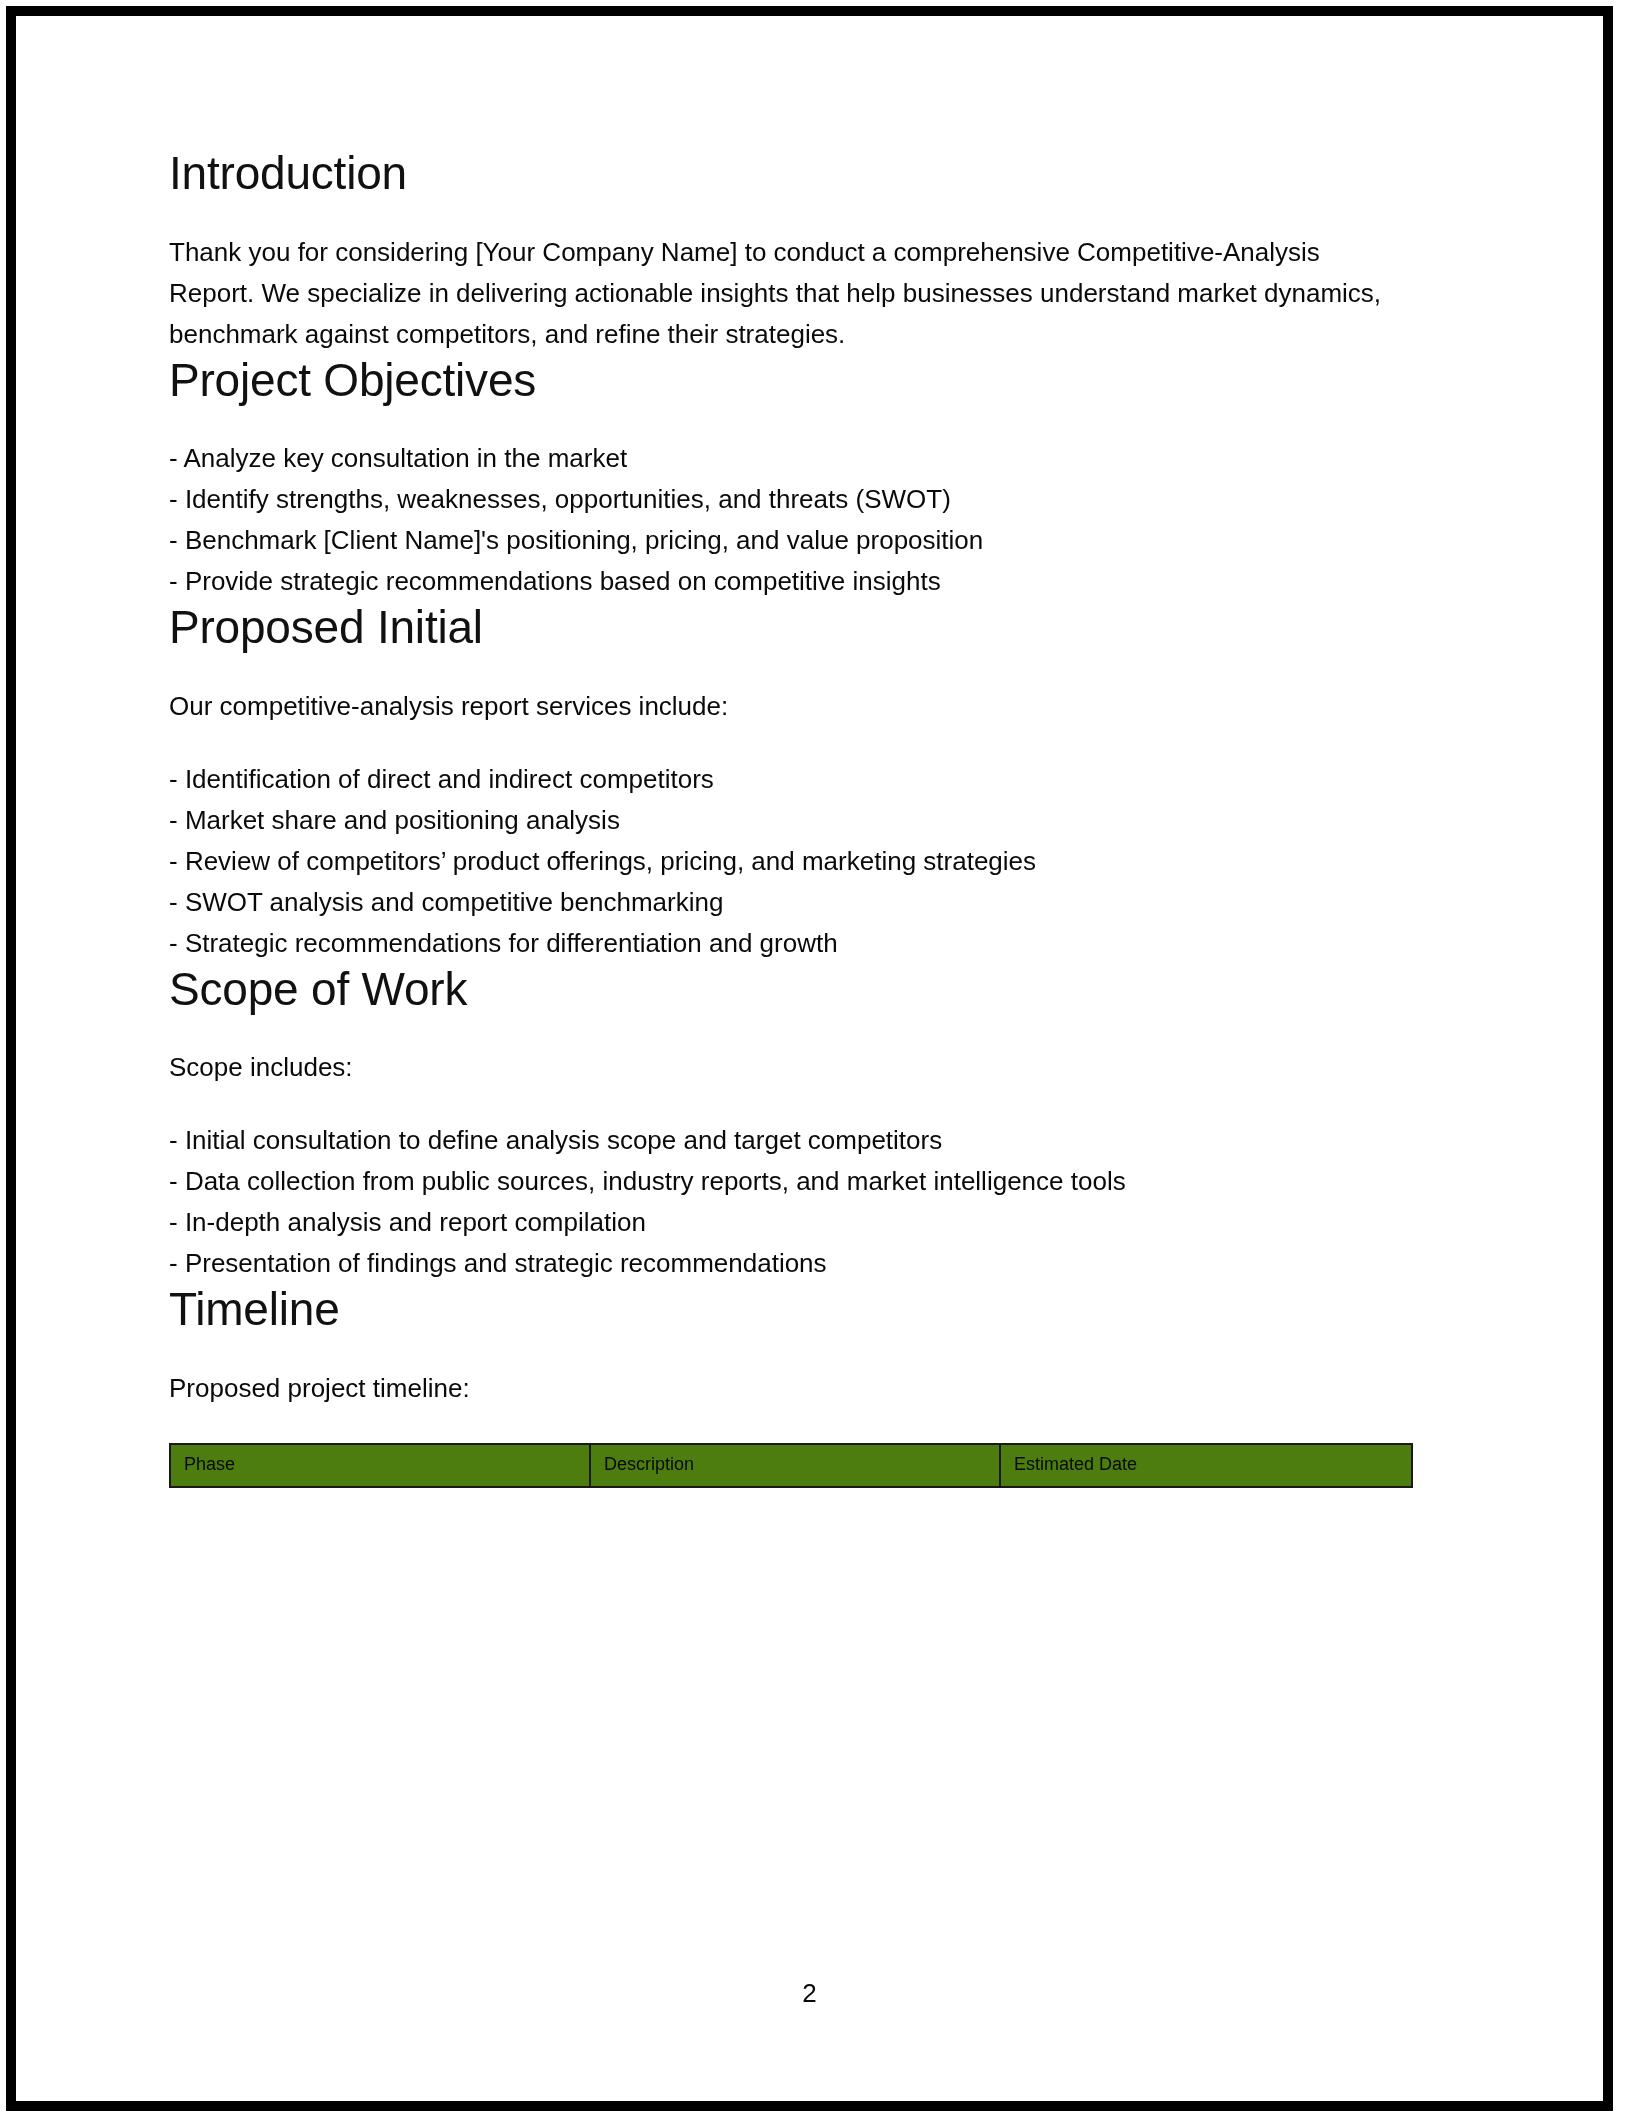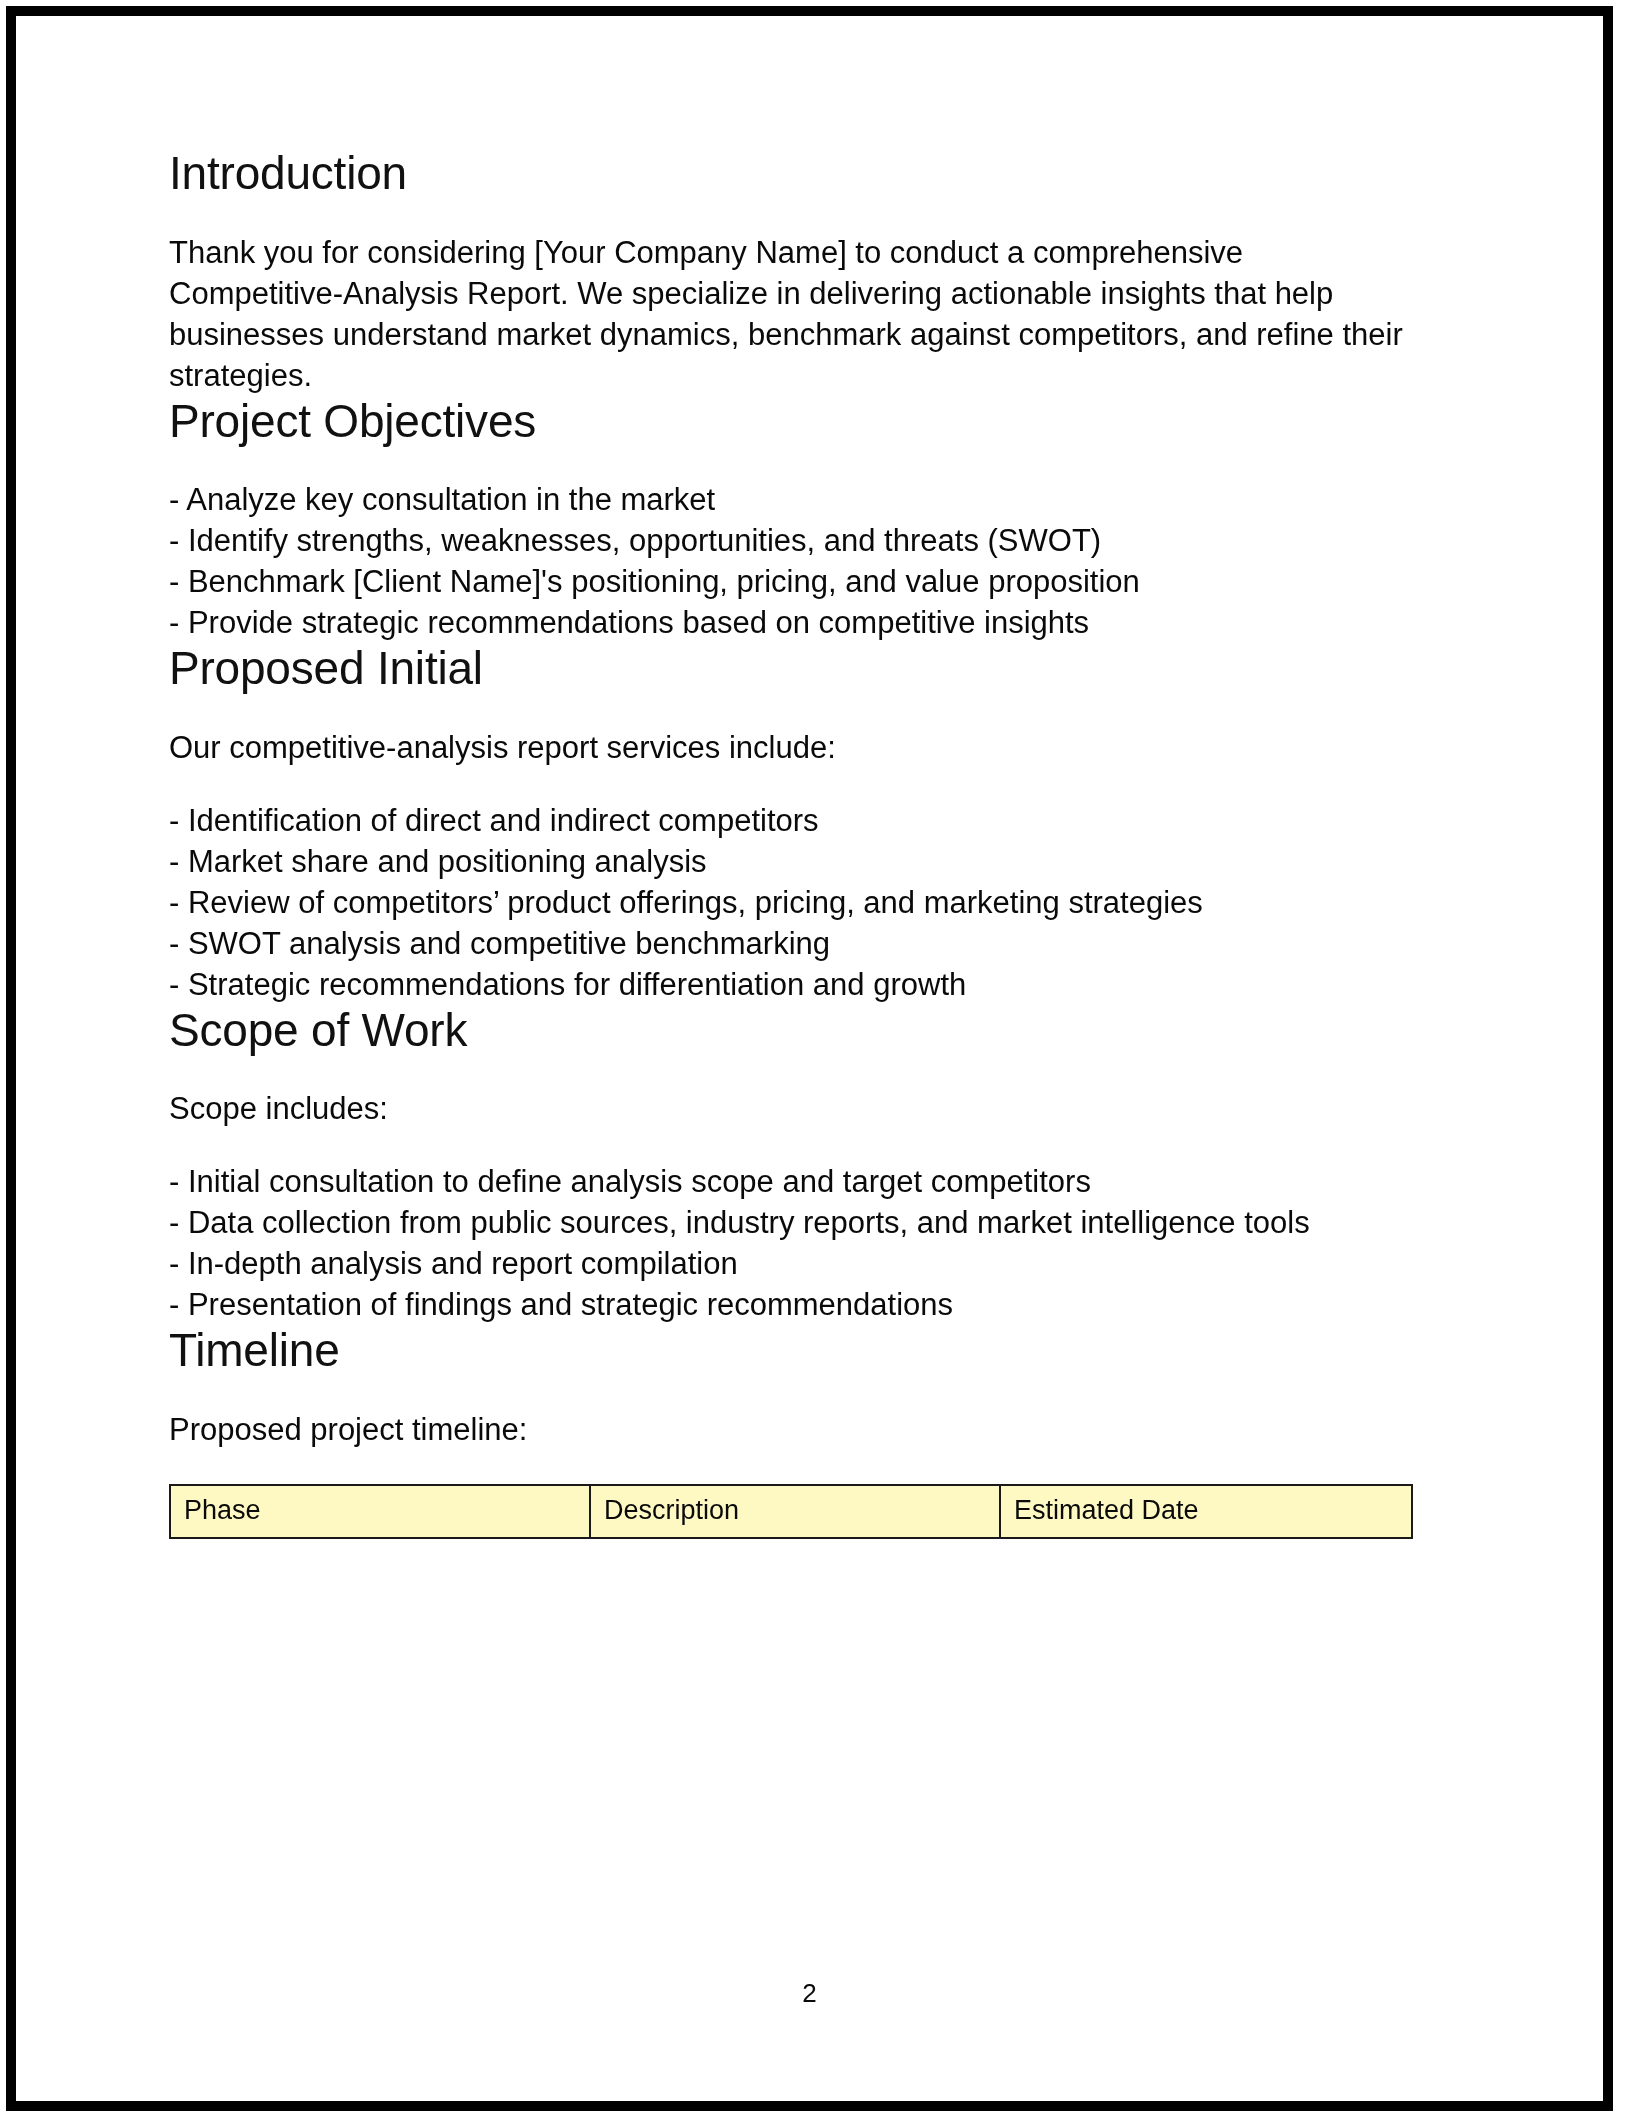--- a/index.html
+++ b/index.html
@@ -59,21 +59,21 @@
   .heading-intro      { margin-top: 0px; }
   .heading-objectives { margin-top: 75px; }
   .heading-services   { margin-top: 76px; }
   .heading-scope      { margin-top: 76px; }
   .heading-timeline   { margin-top: 76px; }
 
   p.body-text,
   .list-line {
     font-family: "Liberation Sans", "DejaVu Sans", sans-serif;
     font-weight: 400;
-    font-size: 31px;
+    font-size: 26px;
     line-height: 41px;
     margin: 0;
     padding: 0;
     color: #0a0a0a;
   }
 
   p.intro-paragraph { margin-top: 32px; }
   p.lead-in         { margin-top: 32px; }
   p.spaced-paragraph{ margin-top: 45px; }
 
@@ -94,26 +94,26 @@
   }
   table.timeline-table {
     border-collapse: collapse;
     width: 1158px;
     table-layout: fixed;
   }
   table.timeline-table th {
     border: 2px solid #1a1a1a;
     font-family: "Liberation Sans", "DejaVu Sans", sans-serif;
     font-weight: 400;
-    font-size: 27px;
+    font-size: 18px;
     line-height: 1.1;
     text-align: left;
     padding: 10px 13px 12px 13px;
     color: #0a0a0a;
-    background: #fef9c3;
+    background: #4d7c0f;
     white-space: nowrap;
   }
   table.timeline-table th.col-phase       { width: 392px; }
   table.timeline-table th.col-description { width: 382px; }
   table.timeline-table th.col-date        { width: 384px; }
 
   .page-number {
     position: absolute;
     left: 0;
     right: 0;

